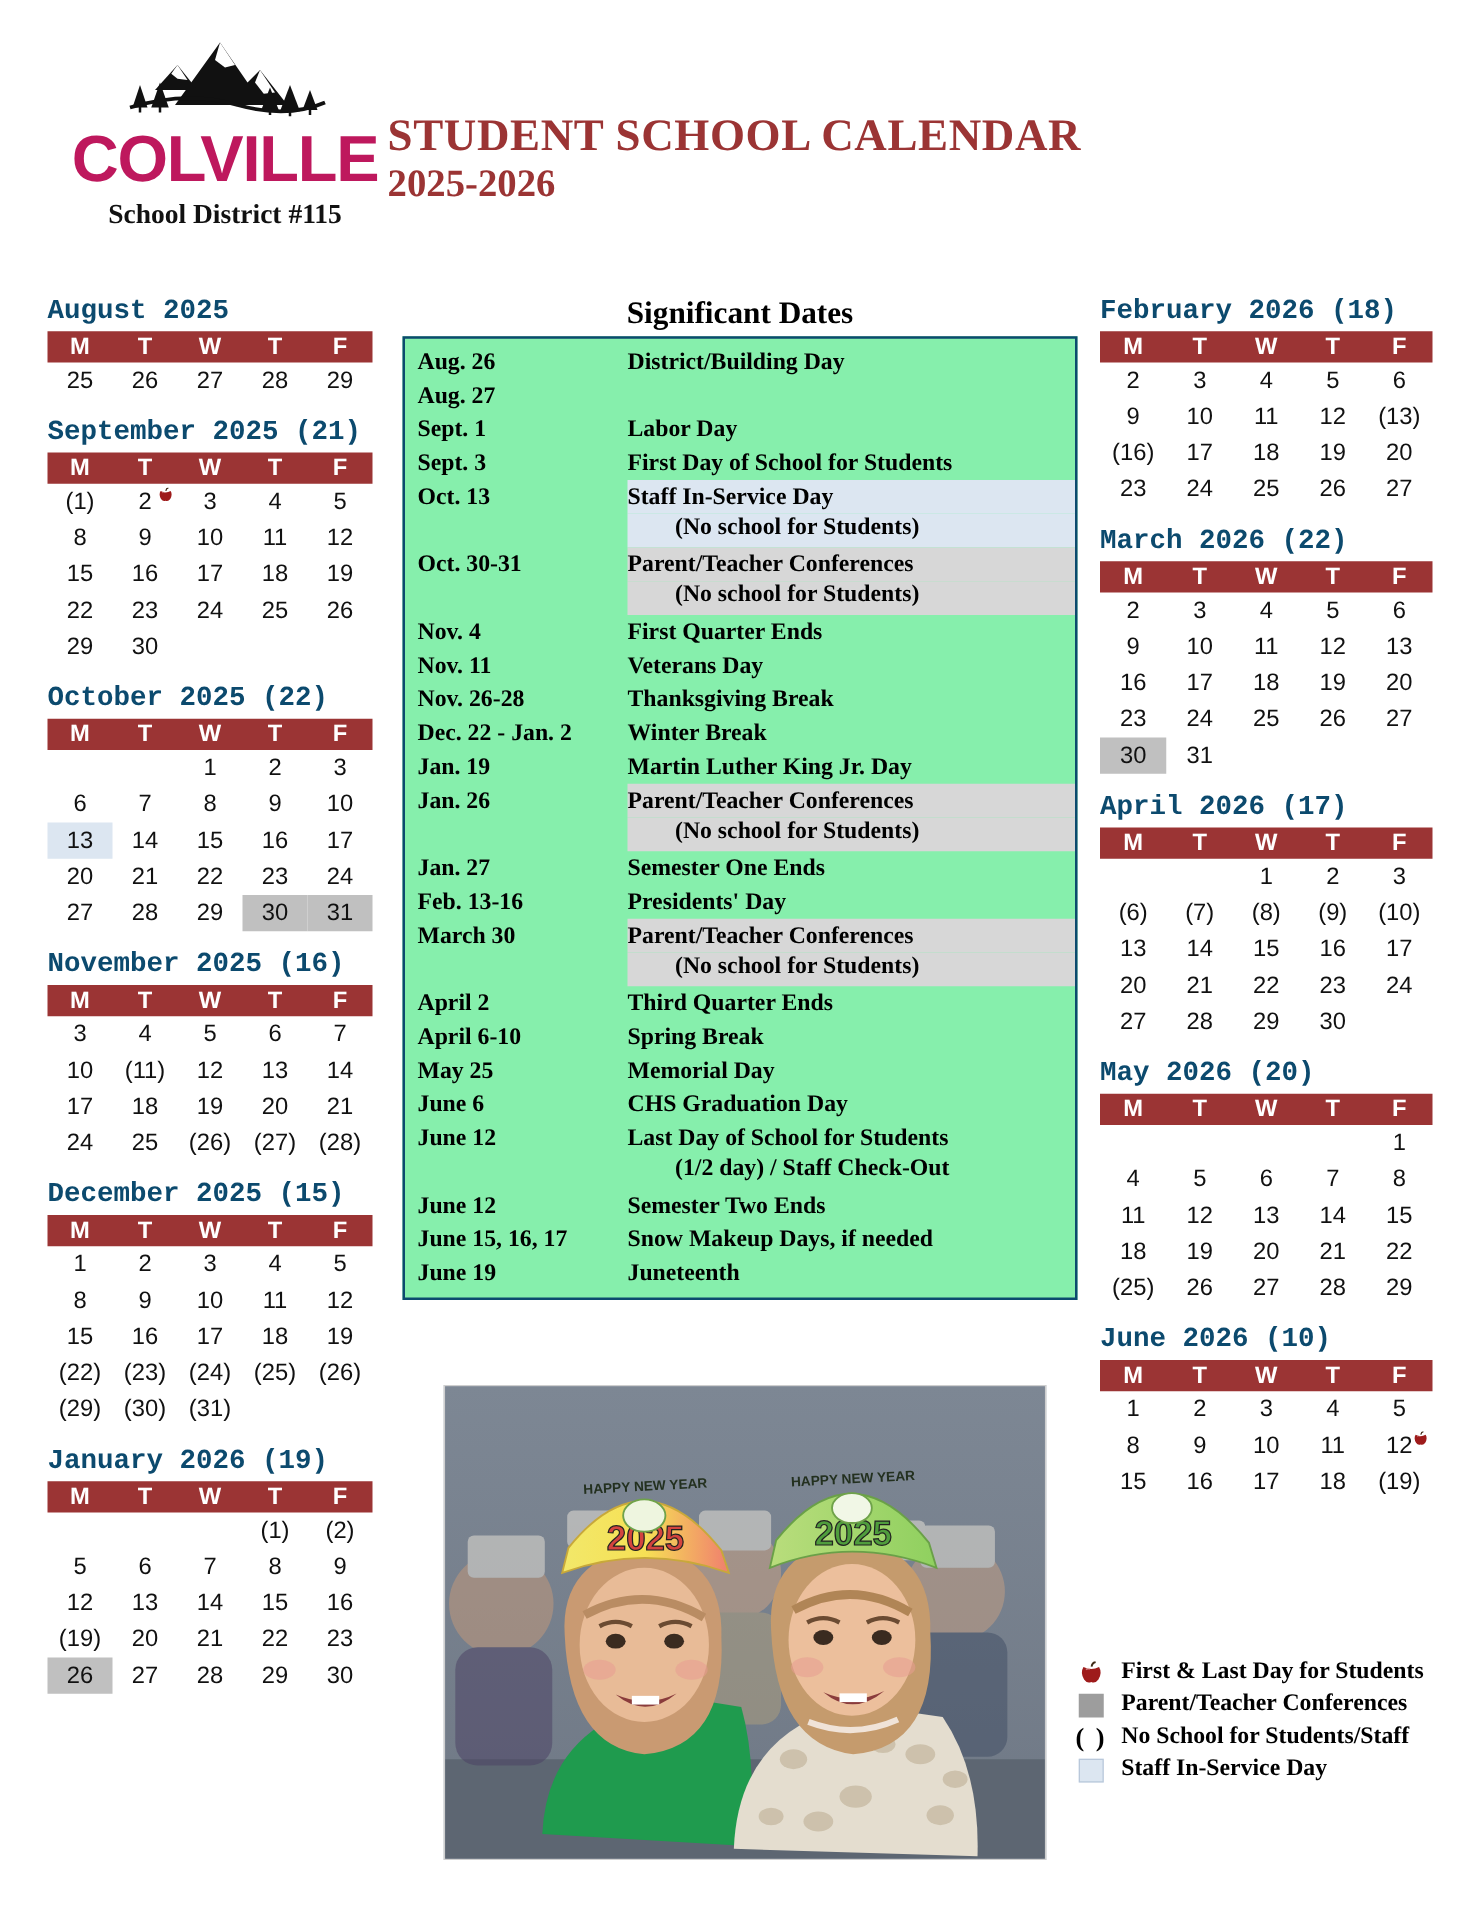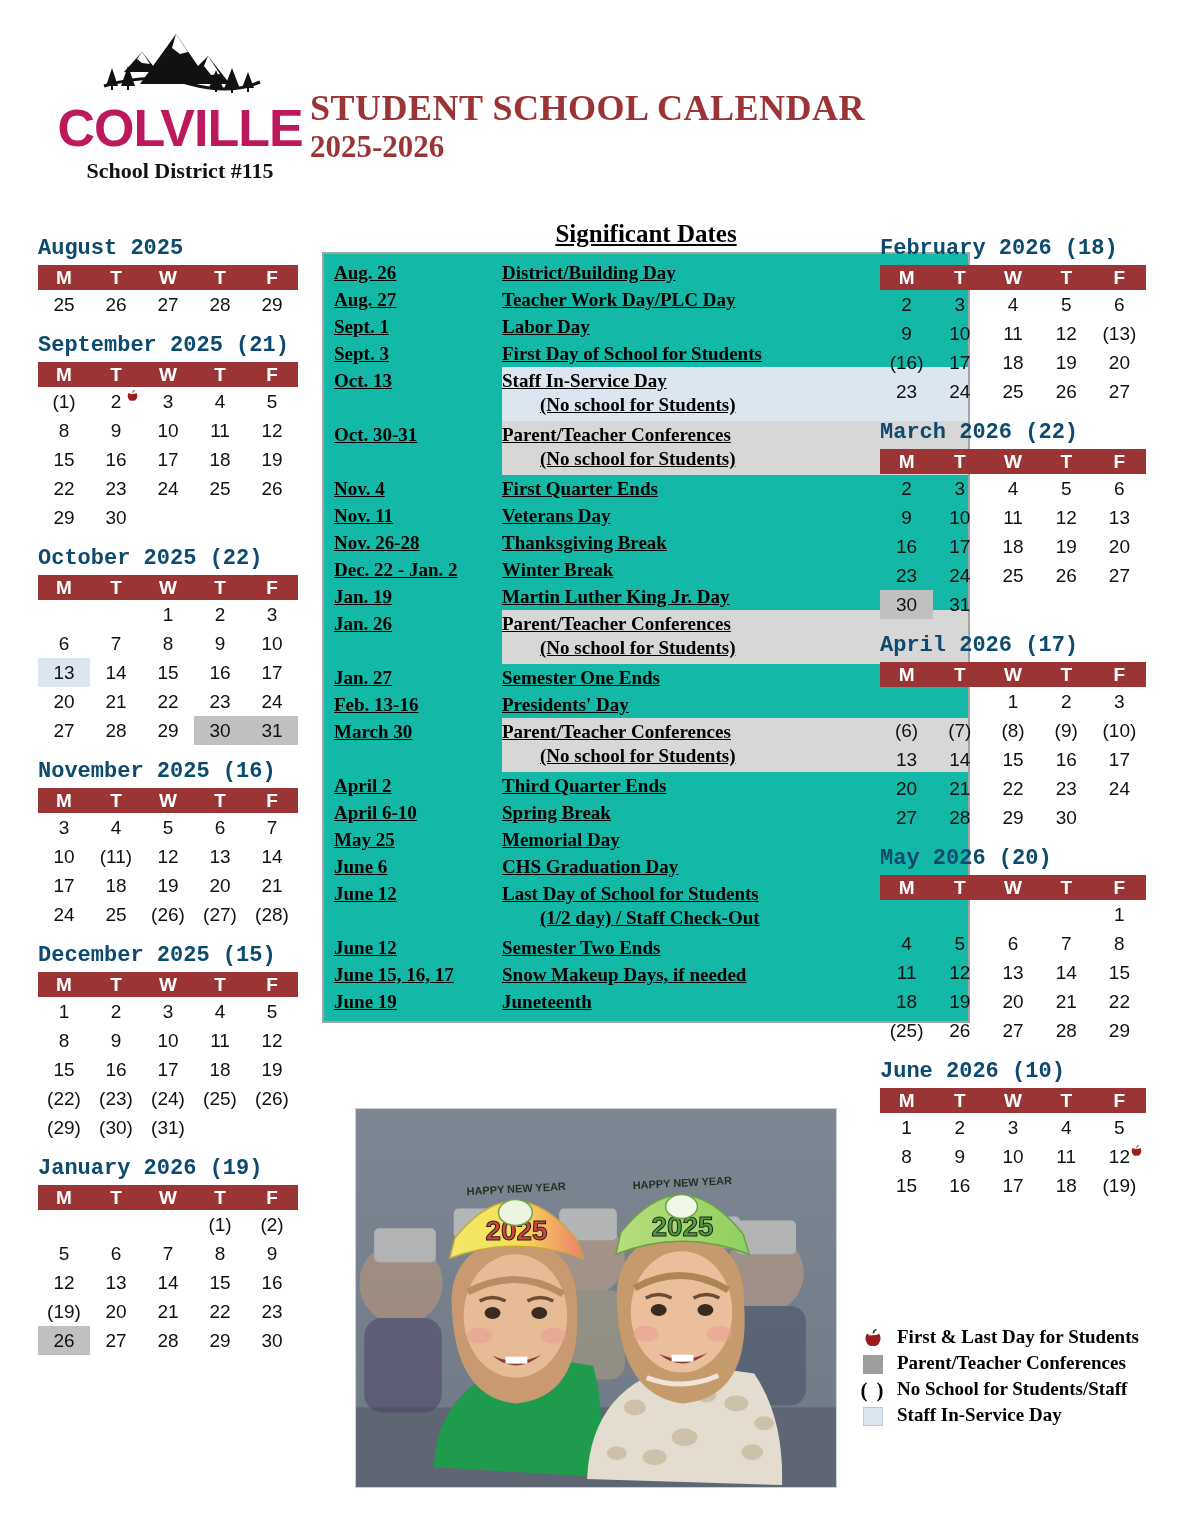--- a/index.html
+++ b/index.html
@@ -30,21 +30,21 @@
     font-weight: bold; font-size: 36px; letter-spacing: .5px; color: #9B3434;
     line-height: 1.12;
   }
   .title-years {
     font-family: "Liberation Serif", serif;
     font-weight: bold; font-size: 31px; color: #9B3434; line-height: 1.2;
   }
 
   
   .col-left  { position: absolute; left: 38px;  top: 236px; width: 260px; }
-  .col-mid   { position: absolute; left: 322px; top: 220px; width: 648px; text-decoration: underline; }
+  .col-mid   { position: absolute; left: 322px; top: 237px; width: 540px; }
   .col-right { position: absolute; left: 880px; top: 236px; width: 266px; }
 
   
   .month { margin-bottom: 14px; }
   .month-title {
     font-family: Liberation Mono, monospace;
     font-weight: bold; font-size: 22px; color: #0c4a6e;
     margin-bottom: 4px; white-space: nowrap;
   }
   .dow-row {
@@ -69,21 +69,21 @@
     width: 13px; height: 12px;
   }
 
   
   .sig-title {
     font-family: "Liberation Serif", serif;
     font-weight: bold; font-size: 25px; text-align: center; color: #000;
     margin-bottom: 4px;
   }
   .sig-box {
-    border: 2px solid #a3a3a3; background: #14b8a6;
+    border: 2px solid #0c4a6e; background: #86efac;
     padding: 5px 0 6px 0;
   }
   .sig-row { display: flex; line-height: 1.0; }
   .sig-date {
     width: 178px; padding-left: 10px;
     font-family: "Liberation Serif", serif;
     font-weight: bold; font-size: 19px; color: #000;
     white-space: nowrap; padding-top: 4px; padding-bottom: 4px;
   }
   .sig-desc {
@@ -413,21 +413,20 @@
 
   <div class="col-mid">
     <div class="sig-title">Significant Dates</div>
     <div class="sig-box" id="sig-box">
         <div class="sig-row">
           <div class="sig-date">Aug. 26</div>
           <div class="sig-desc ">District/Building Day</div>
         </div>
         <div class="sig-row">
           <div class="sig-date">Aug. 27</div>
-          <div class="sig-desc ">Teacher Work Day/PLC Day</div>
         </div>
         <div class="sig-row">
           <div class="sig-date">Sept. 1</div>
           <div class="sig-desc ">Labor Day</div>
         </div>
         <div class="sig-row">
           <div class="sig-date">Sept. 3</div>
           <div class="sig-desc ">First Day of School for Students</div>
         </div>
         <div class="sig-row">

